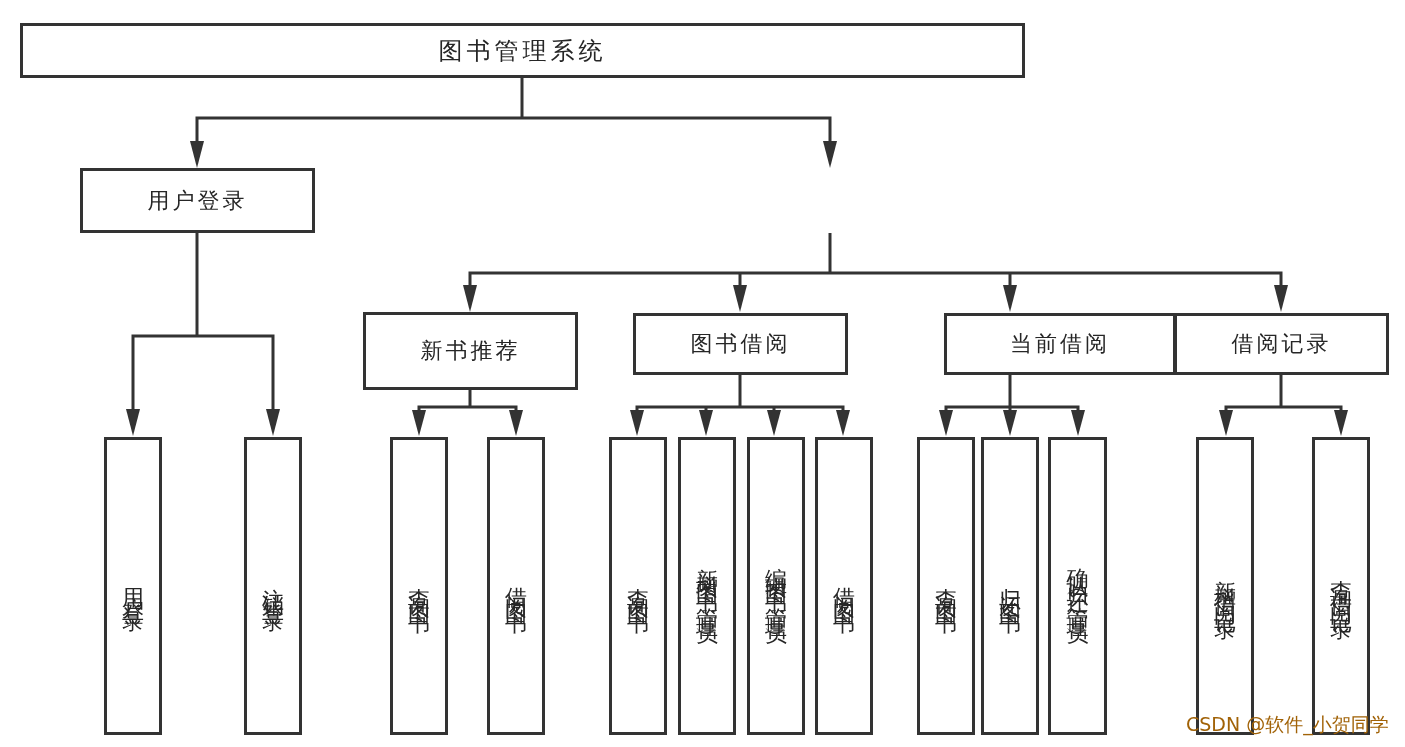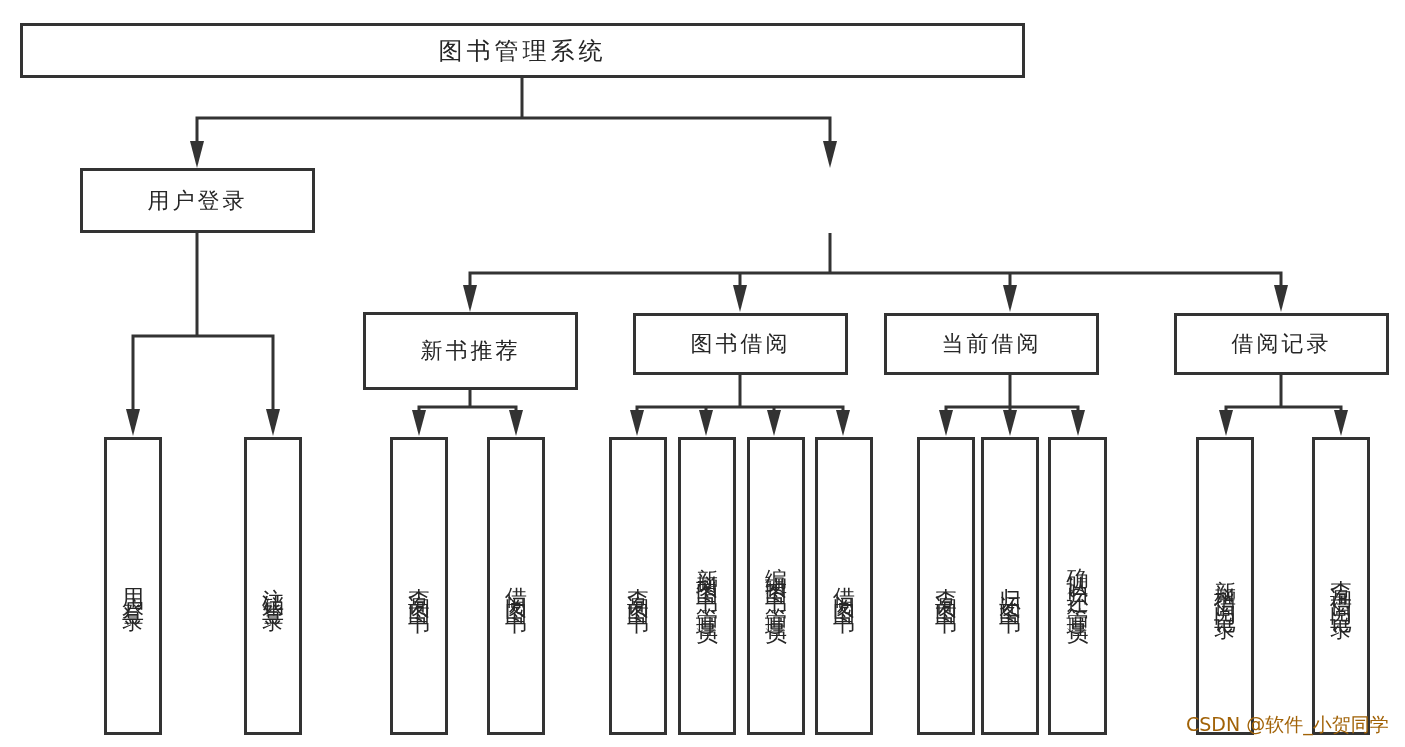--- a/index.html
+++ b/index.html
@@ -48,21 +48,21 @@
     line-height: 1;
     color: #262626;
     white-space: nowrap;
   }
   
   .n-user-login   { left: 80px;  top: 168px; width: 235px; height: 65px; }
   .n-book-mgmt    { left: 712px; top: 168px; width: 235px; height: 65px; }
   
   .n-new-rec      { left: 363px;  top: 312px; width: 215px; height: 78px; }
   .n-borrowing    { left: 633px;  top: 313px; width: 215px; height: 62px; }
-  .n-current      { left: 884px;  top: 313px; width: 215px; height: 62px; }
+  .n-current      { left: 944px;  top: 313px; width: 232px; height: 62px; }
   .n-records      { left: 1174px; top: 313px; width: 215px; height: 62px; }
   
   .lf-1  { left: 104px; }
   .lf-2  { left: 244px; }
   .lf-3  { left: 390px; }
   .lf-4  { left: 487px; }
   .lf-5  { left: 609px; }
   .lf-6  { left: 678px; }
   .lf-7  { left: 747px; }
   .lf-8  { left: 815px; }

